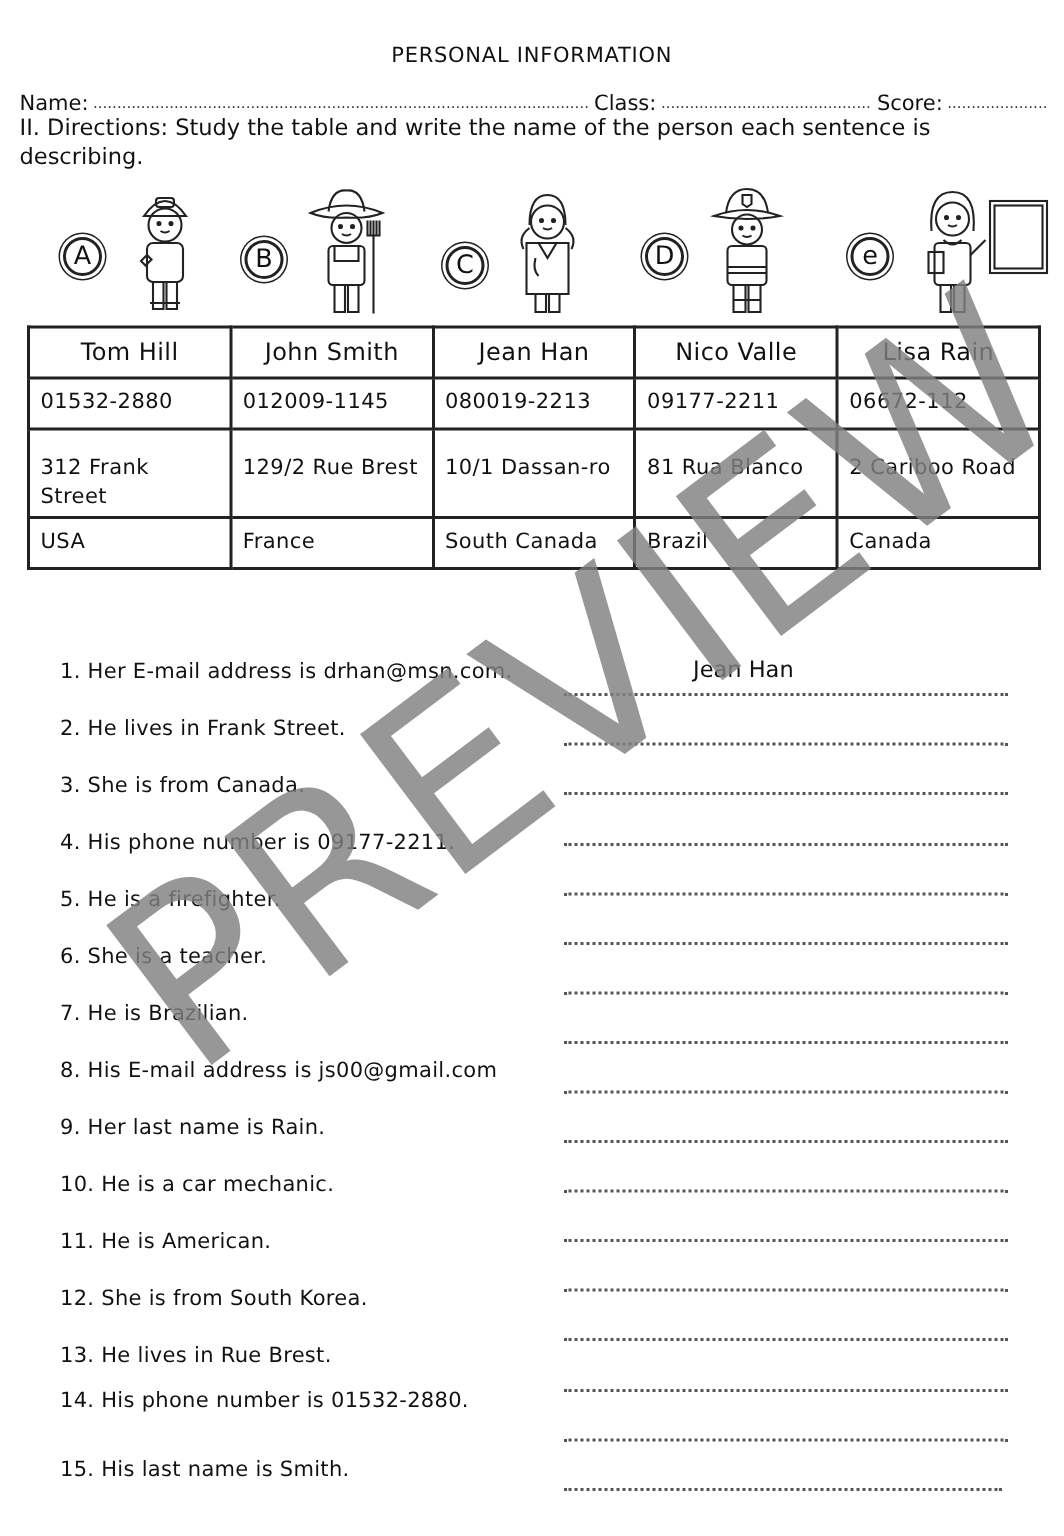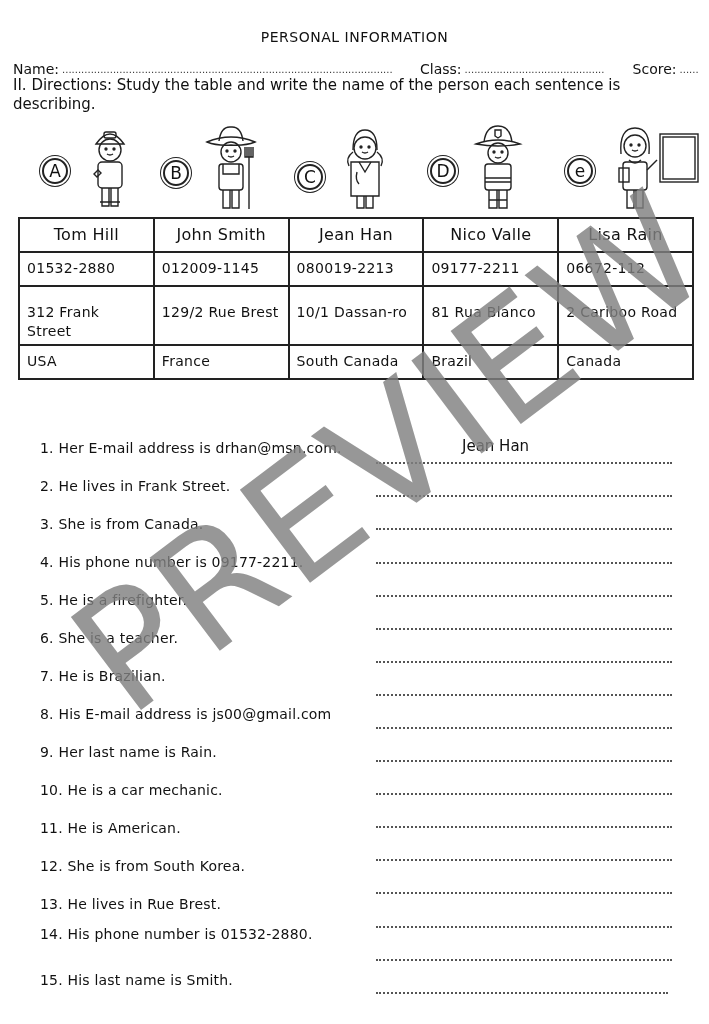--- a/index.html
+++ b/index.html
@@ -4,21 +4,21 @@
   <style>
     * { box-sizing: border-box; margin: 0; padding: 0; }
     html, body { width: 709px; height: 1024px; background: #ffffff; overflow: hidden; }
     body { position: relative; font-family: "DejaVu Sans", sans-serif; color: #111; }
 
     .title { position: absolute; top: 29px; left: 0; width: 709px; text-align: center; font-size: 14px; letter-spacing: 0.5px; }
 
     .info-line { position: absolute; top: 61px; left: 13px; width: 686px; font-size: 14px; display: flex; white-space: nowrap; overflow: hidden; }
     .info-line .dots { flex: 1; overflow: hidden; color: #333; letter-spacing: 0; font-size: 10px; line-height: 18px; }
     .info-line .lbl { padding: 0 3px 0 0; }
-    .info-line .lbl.pad { padding-left: 4px; margin-left: 24px; }
+    .info-line .lbl.pad { padding-left: 4px; }
 
     .directions { position: absolute; top: 76px; left: 13px; width: 640px; font-size: 15px; line-height: 19px; }
 
     .people { position: absolute; top: 120px; left: 20px; width: 680px; height: 95px; }
     .person { position: absolute; top: 0; width: 130px; height: 95px; }
     .letter { position: absolute; width: 26px; height: 26px; border: 2px solid #222; border-radius: 50%; box-shadow: 0 0 0 2px #fff, 0 0 0 3px #222; display: flex; align-items: center; justify-content: center; font-size: 17px; background: #fff; }
     .figure { position: absolute; left: 38px; top: 2px; width: 60px; height: 90px; }
 
     table.info { position: absolute; top: 217px; left: 18px; width: 676px; border-collapse: collapse; table-layout: fixed; }
     table.info td { border: 2px solid #222; padding: 3px 7px; vertical-align: top; font-size: 14px; line-height: 19px; letter-spacing: 0.3px; }

